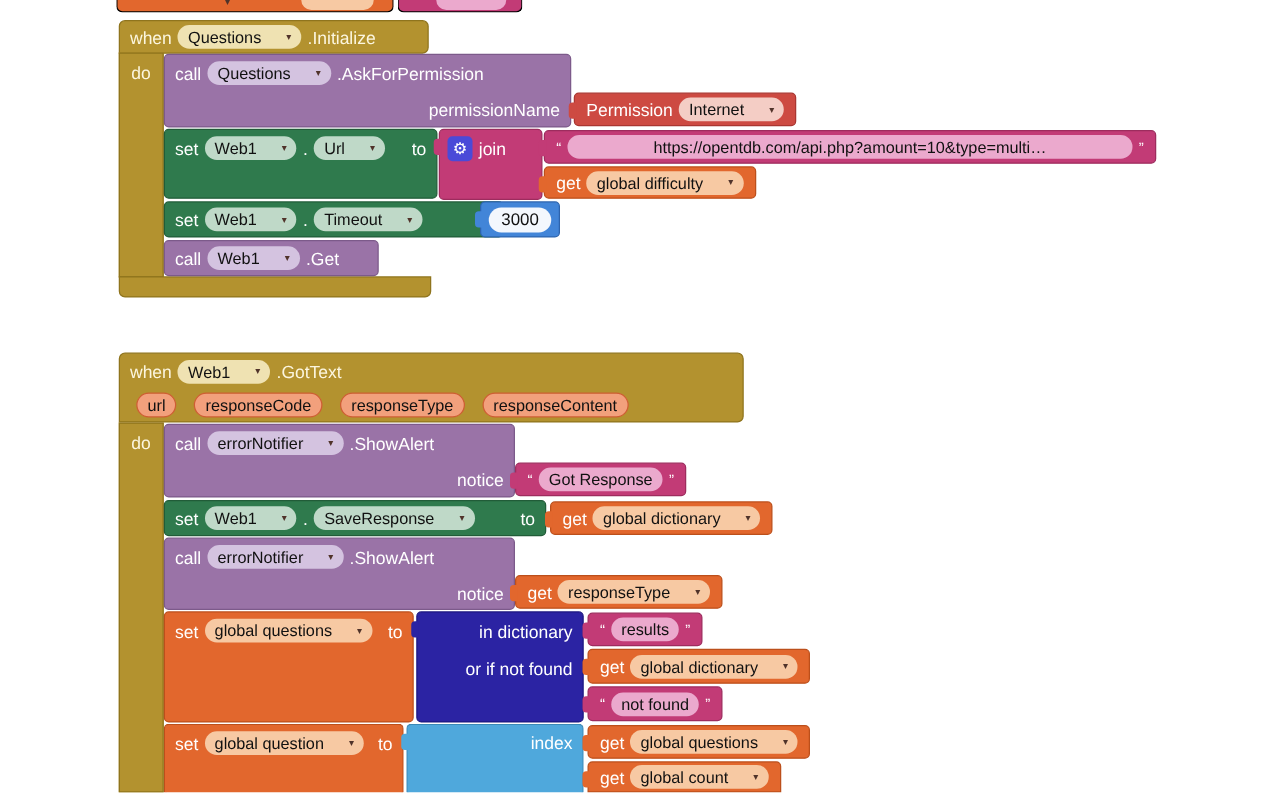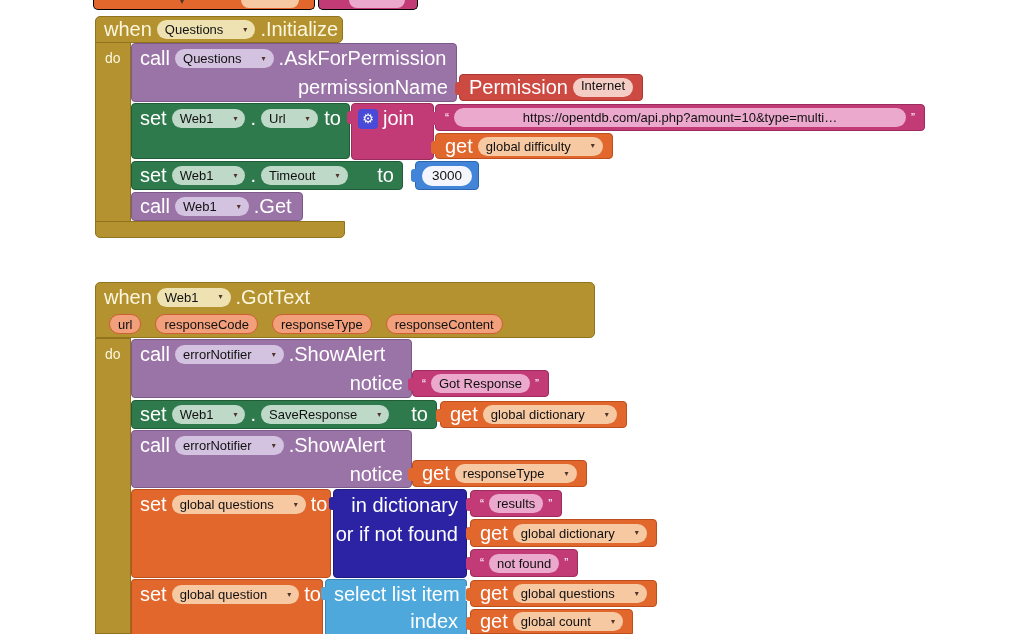--- a/index.html
+++ b/index.html
@@ -4,21 +4,21 @@
 <style>
   html,body{margin:0;padding:0;}
   #canvas{position:relative;width:1024px;height:634px;background:#ffffff;overflow:hidden;
           font-family:"Liberation Sans",sans-serif;}
   .blk{position:absolute;box-sizing:border-box;border:1px solid;border-radius:4px;}
   .val{position:absolute;box-sizing:border-box;border:1px solid;border-radius:4px;
        display:inline-flex;align-items:center;gap:5px;padding:0 9px;white-space:nowrap;}
   .row{display:flex;align-items:center;gap:5px;padding:0 8px;height:29px;white-space:nowrap;}
   .row.right{justify-content:flex-end;}
   .ml-auto{margin-left:auto;}
-  .lbl{color:#fff;font-size:20px;}
+  .lbl{color:#fff;font-size:14px;}
   .pill{display:inline-flex;align-items:center;gap:20px;height:19px;padding:0 8px;
         border-radius:11px;font-size:13px;color:#111;}
   .caret{font-size:8px;color:#50332a;line-height:1;}
   .plug::before{content:"";position:absolute;left:-5px;top:7px;width:6px;height:13px;
         background:inherit;border-radius:3px 0 0 3px;}
   
   .gold{background:#B3922F;border-color:#8F741D;}
   .gold .lbl{color:#FCF6DF;}
   .purple{background:#9A73A7;border-color:#7C5A8A;}
   .green{background:#2F7A4D;border-color:#215C38;}
@@ -26,21 +26,21 @@
   .magenta{background:#C23B76;border-color:#9D2C5E;}
   .dblue{background:#2B23A3;border-color:#1D1780;}
   .lblue{background:#4FA8DC;border-color:#3B88B6;}
   .red{background:#CD4A42;border-color:#A93631;}
   .numblue{background:#4285D8;border-color:#2D64AE;}
   .pill-cream{background:#EFE2B2;}
   .pill-green{background:#BFD9C8;}
   .pill-purple{background:#D4C3E0;}
   .pill-orange{background:#F7C9A3;}
   .pill-pink{background:#EBA9CD;}
-  .pill-red{background:#F4CDC5;flex-direction:column;}
+  .pill-red{background:#F4CDC5;}
   .pill-param{background:#F2A07C;border:1px solid #CE5E33;height:18px;}
   .pill-num{background:#F3F7FD;border-radius:10px;padding:0 10px;height:20px;
             display:inline-flex;align-items:center;font-size:13.5px;color:#111;}
   .q{color:#fff;font-size:12px;}
   .gear{display:inline-flex;align-items:center;justify-content:center;width:20px;height:20px;
         border-radius:4px;background:#4A4AD8;color:#fff;font-size:13px;}
   .do-lbl{display:block;padding:7px 0 0 9px;font-size:14px;}
   .frag{position:absolute;box-sizing:border-box;border:1px solid;border-top:none;
         border-radius:0 0 5px 5px;}
   .frag .pill{position:absolute;top:0;height:8px;border-radius:0 0 8px 8px;padding:0;}
@@ -138,21 +138,21 @@
         <span class="caret">▾</span>
       </span>
       <span class="lbl">.</span>
       <span class="pill pill-green">
         <span>Timeout</span>
         <span class="caret">▾</span>
       </span>
       <span class="lbl ml-auto">to</span>
     </div>
   </div>
-  <div class="val numblue plug" style="left:415px;top:161px;height:29px;padding:0 6px;">
+  <div class="val numblue plug" style="left:384px;top:161px;height:29px;padding:0 6px;">
     <span class="pill-num">
       <span>3000</span>
     </span>
   </div>
 
   <div class="blk purple" style="left:131px;top:192px;width:172px;height:29px;">
     <div class="row" style="height:27px;">
       <span class="lbl">call</span>
       <span class="pill pill-purple">
         <span>Web1</span>
@@ -299,24 +299,20 @@
     <div class="row">
       <span class="lbl">set</span>
       <span class="pill pill-orange">
         <span>global question</span>
         <span class="caret">▾</span>
       </span>
       <span class="lbl ml-auto">to</span>
     </div>
   </div>
   <div class="blk lblue plug" style="left:325px;top:579px;width:142px;height:55px;border-radius:4px 4px 0 0;border-bottom:none;">
-    <div class="row" style="height:28px;">
-      <span class="lbl">select list item</span>
-      <span class="lbl ml-auto">list</span>
-    </div>
     <div class="row right" style="height:27px;">
       <span class="lbl">index</span>
     </div>
   </div>
   <div class="val orange plug" style="left:470px;top:580px;height:27px;">
     <span class="lbl">get</span>
     <span class="pill pill-orange">
       <span>global questions</span>
       <span class="caret">▾</span>
     </span>

